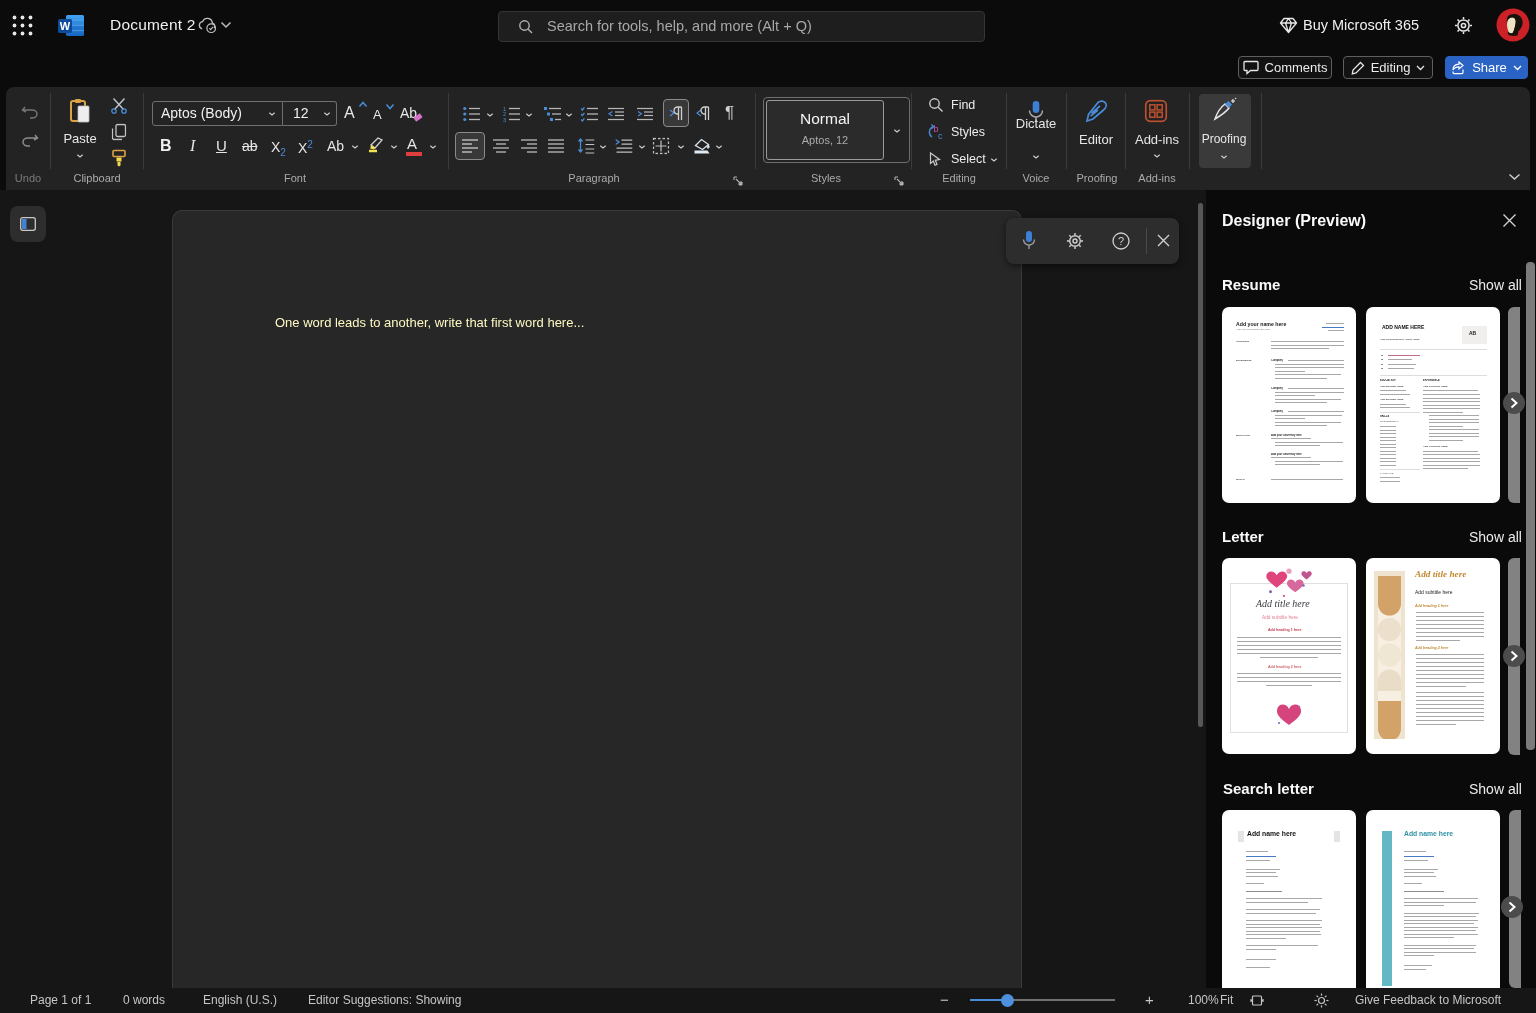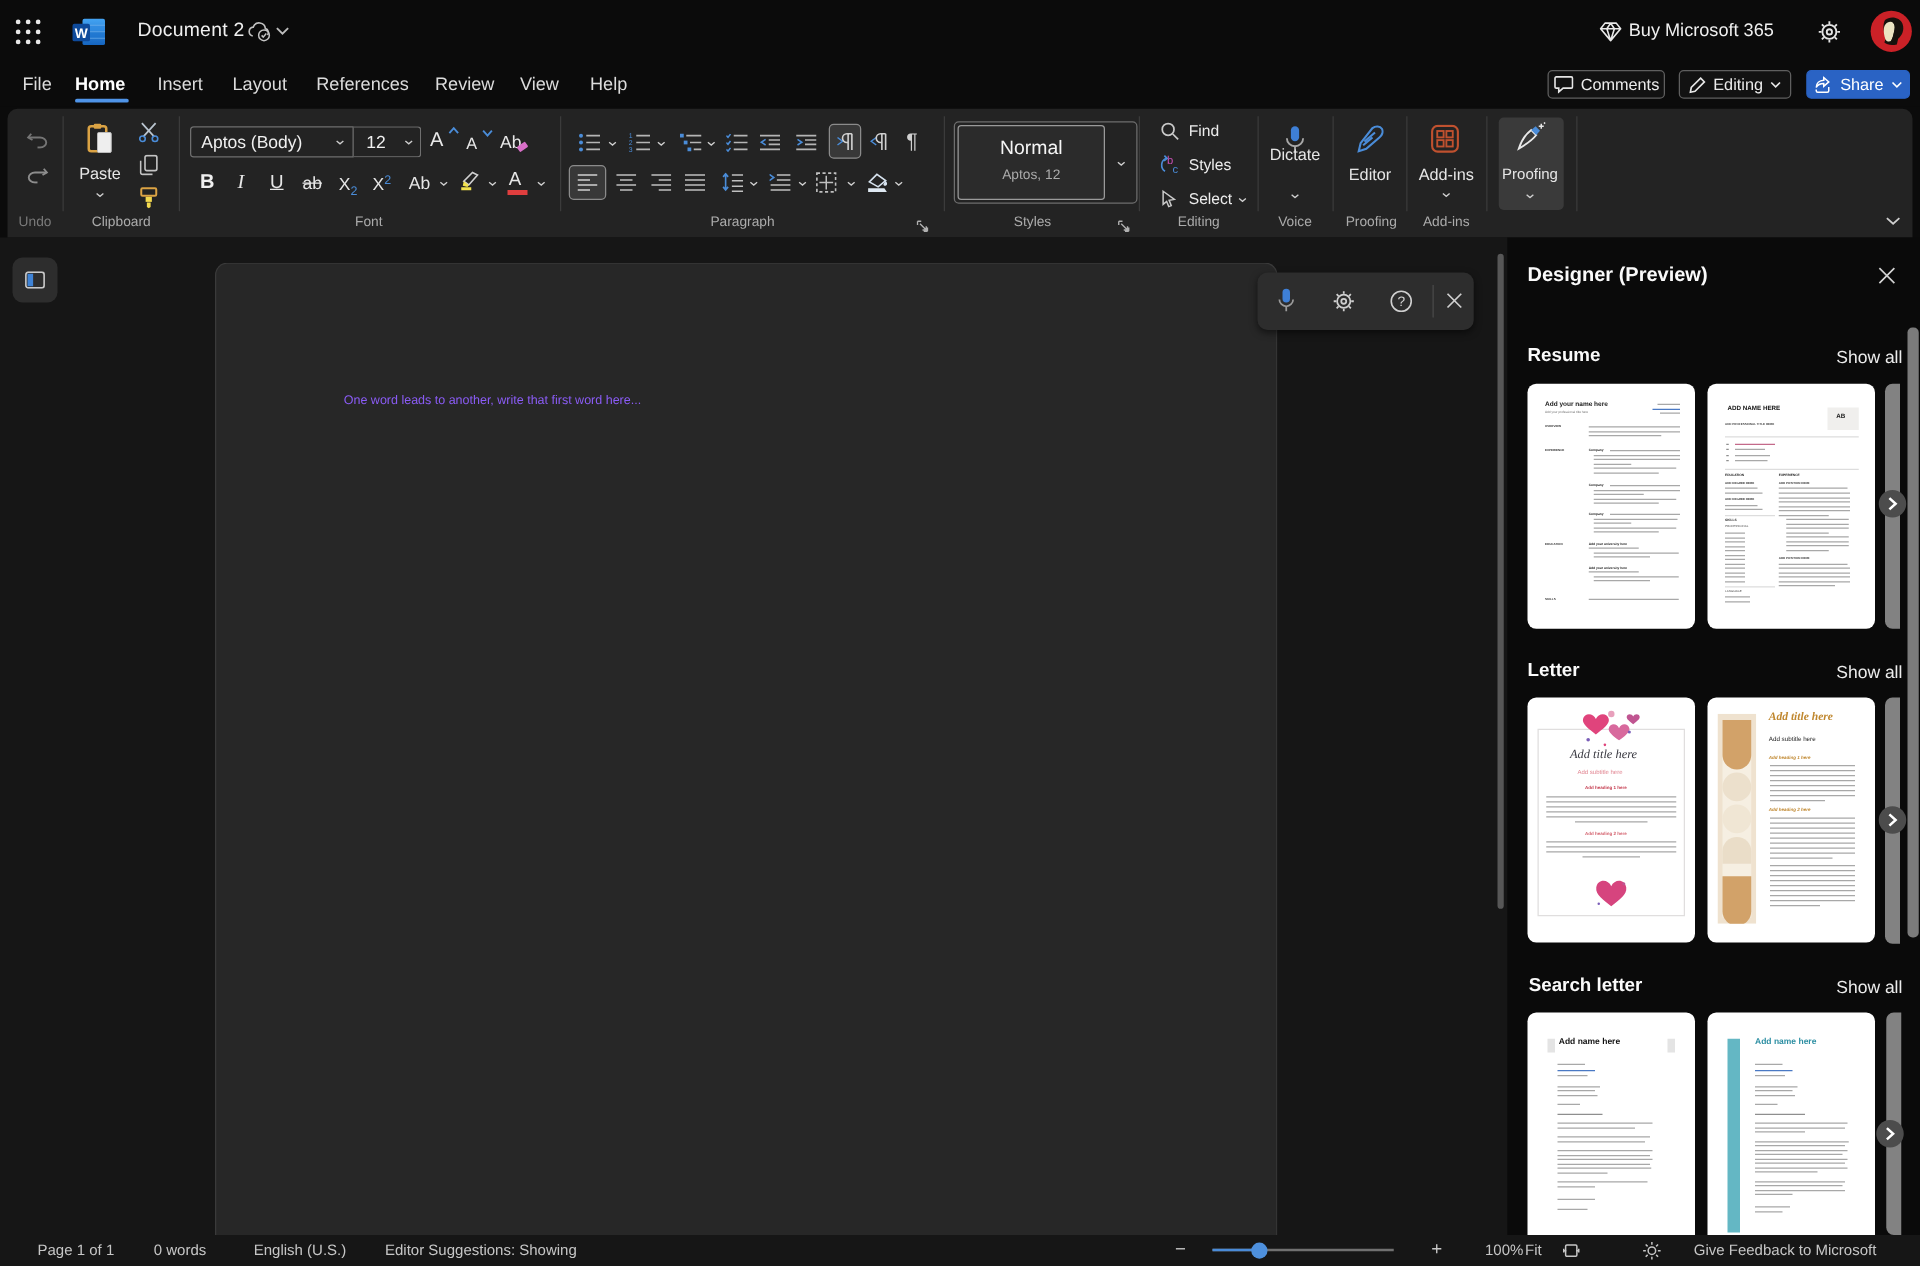--- a/index.html
+++ b/index.html
@@ -19,21 +19,21 @@
 #ribbon{position:absolute;left:6px;top:87px;width:1524px;height:103px;background:#232323;border-radius:8px 8px 0 0}
 #ribboncontent{}
 .rsep{position:absolute;top:93px;width:1px;height:76px;background:#3b3b3b}
 .rlabel{position:absolute;top:172px;font-size:11px;color:#ababab;text-align:center;transform:translateX(-50%);white-space:nowrap}
 .ricon{position:absolute;transform:translate(-50%,-50%)}
 .chev{position:absolute;width:7px;height:4px;transform:translate(-50%,-50%)}
 .rtext{position:absolute;transform:translateX(-50%);font-size:13px;color:#e6e6e6;white-space:nowrap}
 
 #docarea{position:absolute;left:0;top:190px;width:1206px;height:798px;background:#161616}
 #canvas{position:absolute;left:172px;top:20px;width:850px;height:778px;background:#272727;border:1px solid #3a3a3a;border-bottom:none;border-radius:10px 10px 0 0}
-#placeholder{position:absolute;left:275px;top:125px;font-size:10px;color:#8b5cf6}
+#placeholder{position:absolute;left:275px;top:125px;font-size:13px;color:#fef9c3}
 #paneBtn{position:absolute;left:10px;top:16px;width:36px;height:36px;background:#2d2d2d;border-radius:8px}
 #floatbar{position:absolute;left:1006px;top:28px;width:173px;height:46px;background:#2d2d2d;border-radius:8px;box-shadow:0 2px 6px rgba(0,0,0,.5)}
 #vscroll{position:absolute;left:1198px;top:13px;width:5px;height:524px;background:#575757;border-radius:3px}
 
 #panel{position:absolute;left:1206px;top:190px;width:330px;height:798px;background:#0a0a0a}
 .ptitle{position:absolute;font-weight:700;color:#fafafa}
 .showall{position:absolute;font-size:14px;color:#ececec}
 .card{position:absolute;width:134px;height:196px;background:#fff;border-radius:7px;overflow:hidden}
 .sliver{position:absolute;width:12px;background:#828282;border-radius:6px 0 0 6px}
 .navcirc{position:absolute;width:22px;height:22px;border-radius:50%;background:#4c4c4c;display:flex;align-items:center;justify-content:center}
@@ -78,50 +78,46 @@
   </svg>
   <span id="docname">Document 2</span>
   <svg class="abs" style="left:198px;top:16px" width="20" height="18" viewBox="0 0 20 18">
     <path d="M4.2 12.8 A3.6 3.6 0 0 1 4.6 5.7 A5 5 0 0 1 14.3 6.9 A3.2 3.2 0 0 1 16 12" fill="none" stroke="#c2c2c2" stroke-width="1.3"></path>
     <circle cx="13.2" cy="12.2" r="4.3" fill="none" stroke="#c2c2c2" stroke-width="1.2"></circle>
     <path d="M11.3 12.3 l1.3 1.4 2.4-2.9" fill="none" stroke="#c2c2c2" stroke-width="1.2"></path>
   </svg>
   <svg class="abs" style="left:220px;top:21px" width="12" height="8" viewBox="0 0 12 8">
         <path d="M1.5 1.5 L6 6 L10.5 1.5" fill="none" stroke="#bdbdbd" stroke-width="1.5"></path>
       </svg>
+  <div id="searchbox">
+    <svg class="abs" style="left:19px;top:7px" width="16" height="16" viewBox="0 0 16 16">
+          <circle cx="6.5" cy="6.5" r="4.7" fill="none" stroke="#b0b0b0" stroke-width="1.4"></circle>
+          <path d="M10.2 10.2 L14 14" stroke="#b0b0b0" stroke-width="1.4"></path>
+        </svg>
+    <span>Search for tools, help, and more (Alt + Q)</span>
+  </div>
   <svg class="abs" style="left:1279px;top:17px" width="19" height="17" viewBox="0 0 19 17">
         <path d="M5 1.5 h9 l3.5 4.5 -8 9.5 -8-9.5 Z M1.5 6 h16 M9.5 1.5 l-3 4.5 3 9.5 3-9.5 -3-4.5" fill="none" stroke="#e8e8e8" stroke-width="1.3" stroke-linejoin="round"></path>
       </svg>
   <span id="buy">Buy Microsoft 365</span>
   <svg class="abs" style="left:1454px;top:16px" width="19" height="19" viewBox="0 0 19 19">
     <g stroke="#e4e4e4" stroke-width="1.5" fill="none">
     <circle cx="9.5" cy="9.5" r="5.6"></circle>
     <circle cx="9.5" cy="9.5" r="2.1"></circle>
     <path d="M9.5 1 v2.2 M9.5 15.8 v2.2 M1 9.5 h2.2 M15.8 9.5 h2.2 M3.5 3.5 l1.6 1.6 M13.9 13.9 l1.6 1.6 M3.5 15.5 l1.6-1.6 M13.9 5.1 l1.6-1.6"></path>
     </g>
   </svg>
   <svg class="abs" style="left:1496px;top:8px" width="34" height="34" viewBox="0 0 34 34">
     <circle cx="17" cy="17" r="16.5" fill="#cb2127"></circle>
     <path d="M12 8 C16 4.5 24 5.5 26 11 C28 16.5 25 21 22.5 23 L21.5 27.5 C17.5 28.5 13.5 28 11.5 26 L13 21.5 C10.5 18.5 10 11.5 12 8 Z" fill="#17120d"></path>
     <path d="M12.3 11.5 C14 9.2 17.3 8.8 18.8 10.5 C20.3 12.3 19.8 15 19.2 17.6 C18.6 20.3 18 23 16.8 24.8 C15 25.6 13 25 12.3 23.3 C11.3 20.5 10.8 17.5 11.1 14.8 C11.25 13.5 11.7 12.3 12.3 11.5 Z" fill="#ece4c2"></path>
     <path d="M15.5 9.3 C18.5 7.8 22.8 9.3 24.2 12.5 C25.6 15.8 24.3 19.5 22.2 21.7 C21.2 22.8 20.3 23.3 19.8 25 L16.8 24.8 C18 23 18.6 20.3 19.2 17.6 C19.8 15 20.3 12.3 18.8 10.5 C18 9.6 16.7 9.2 15.5 9.3 Z" fill="#17120d"></path>
   </svg>
 </div>
 
-<div id="menurow">
-  <span class="mitem" style="left:18px">File</span>
-  <span class="mitem" style="left:60px;font-weight:700;color:#fff">Home</span>
-  <span class="mitem" style="left:126px">Insert</span>
-  <span class="mitem" style="left:186px">Layout</span>
-  <span class="mitem" style="left:253px">References</span>
-  <span class="mitem" style="left:348px">Review</span>
-  <span class="mitem" style="left:416px">View</span>
-  <span class="mitem" style="left:472px">Help</span>
-  <div class="abs" style="left:60px;top:27px;width:43px;height:3px;background:#4f94e8;border-radius:2px"></div>
-</div>
 <div class="btn" style="left:1238px;width:94px">
   <svg width="16" height="15" viewBox="0 0 16 15">
         <path d="M2 1.5 h12 a1 1 0 0 1 1 1 v7 a1 1 0 0 1 -1 1 h-6.5 L4 13.5 v-3 H2 a1 1 0 0 1 -1-1 v-7 a1 1 0 0 1 1-1 Z" fill="none" stroke="#e6e6e6" stroke-width="1.3"></path>
       </svg>
   <span>Comments</span>
 </div>
 <div class="btn" style="left:1343px;width:90px">
   <svg width="14" height="14" viewBox="0 0 14 14">
         <path d="M9.5 1.5 l3 3 L5 12 l-3.7.8 L2 9 Z" fill="none" stroke="#e6e6e6" stroke-width="1.3"></path>
       </svg>

